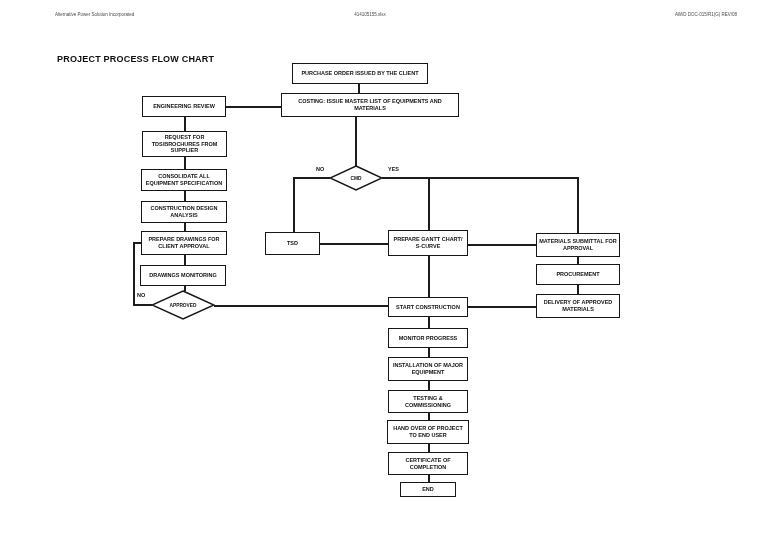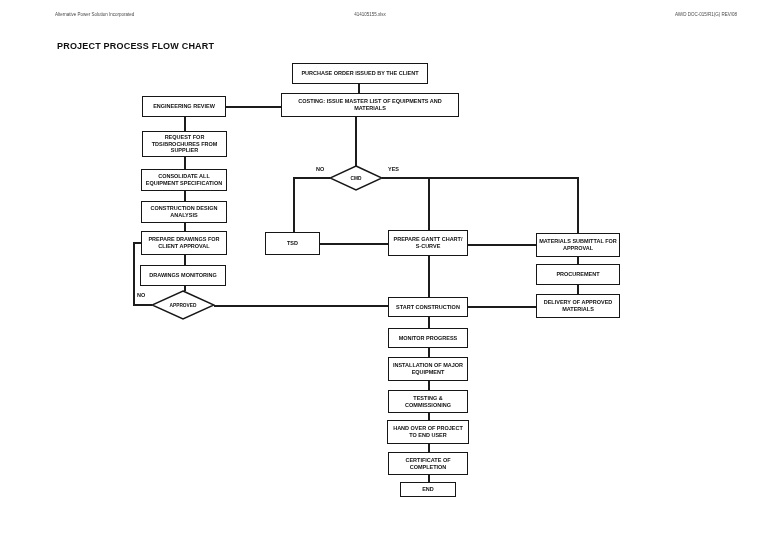--- a/index.html
+++ b/index.html
@@ -6,21 +6,21 @@
   body {
     width:768px; height:543px; background:#ffffff; position:relative;
     font-family:"Liberation Sans", sans-serif; overflow:hidden; color:#111;
   }
   .canvas { position:absolute; left:0; top:0; width:768px; height:543px; }
   .hdr { position:absolute; top:12px; font-size:4.5px; color:#4a4a4a; white-space:nowrap; }
   .hdr-left   { left:55px; }
   .hdr-center { left:300px; width:140px; text-align:center; }
   .hdr-right  { right:31px; text-align:right; }
   .title {
-    position:absolute; left:57px; top:41px; font-size:9px; font-weight:bold;
+    position:absolute; left:57px; top:54px; font-size:9px; font-weight:bold;
     letter-spacing:.2px; color:#0e0e0e; white-space:nowrap;
   }
   .node {
     position:absolute; background:#fff; border:1.5px solid #161616; box-sizing:border-box;
     display:flex; align-items:center; justify-content:center; text-align:center;
     font-weight:bold; font-size:5.5px; line-height:1.2; padding:1px 2px; z-index:2;
   }
   .line { position:absolute; background:#1c1c1c; z-index:1; }
   .h { height:1.5px; }
   .v { width:1.5px; }

